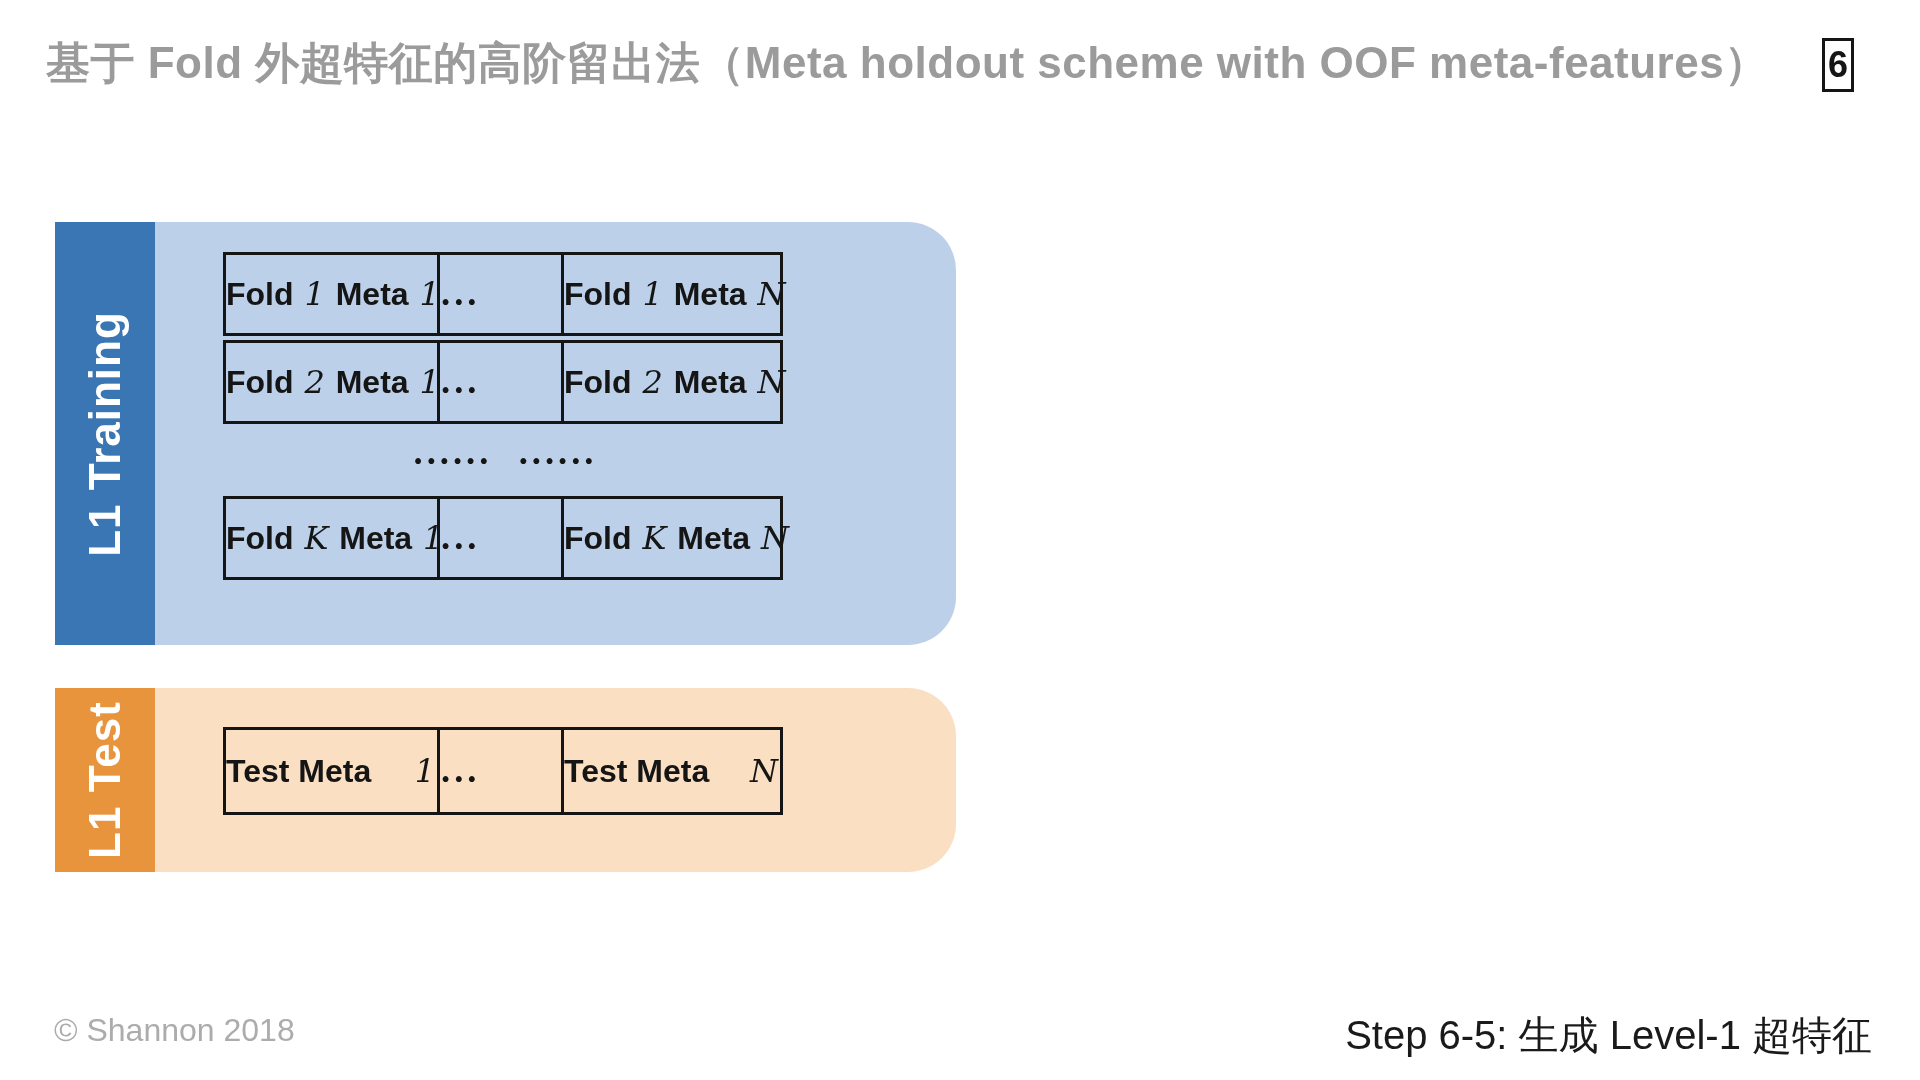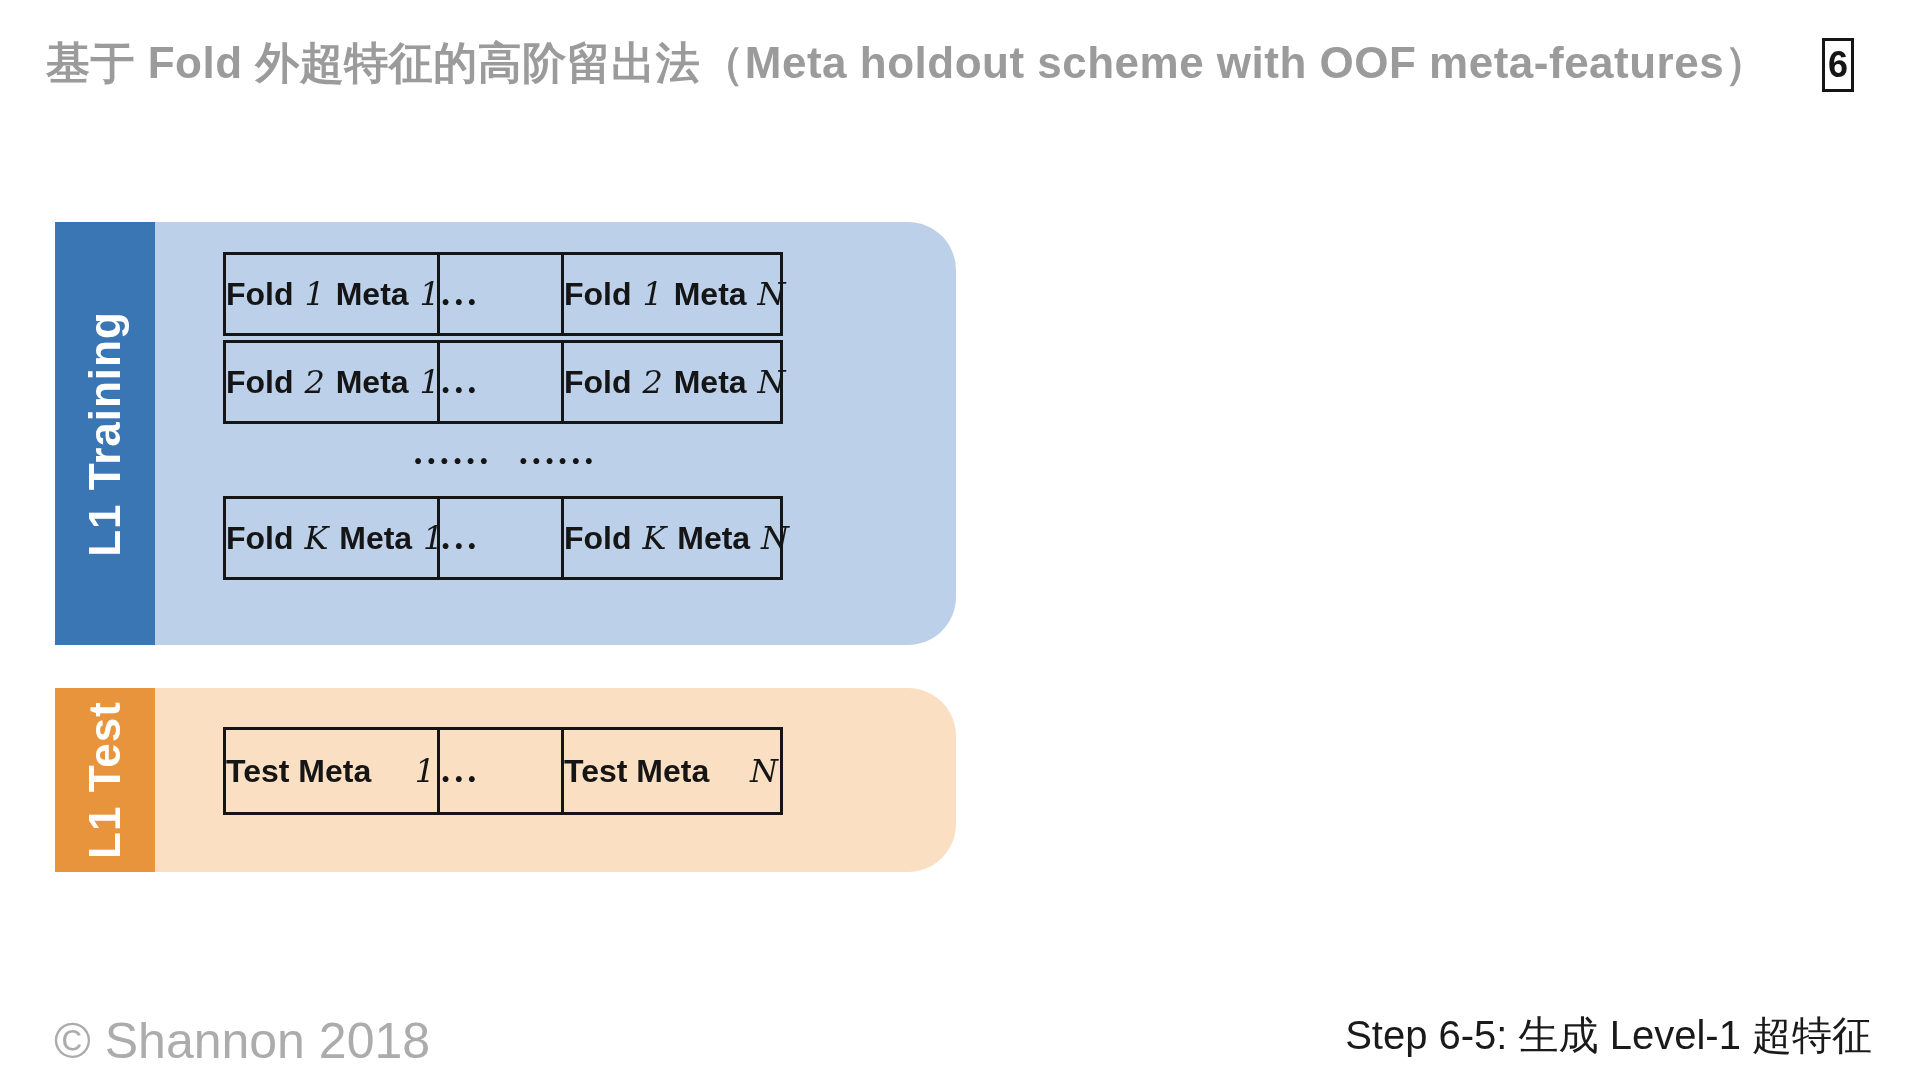--- a/index.html
+++ b/index.html
@@ -66,21 +66,21 @@
   .dots-row {
     position: absolute; left: 223px; top: 424px; width: 563px; height: 58px;
     display: flex; align-items: center; justify-content: center;
     font-family: "DejaVu Serif", "Liberation Serif", serif;
     font-size: 32px; font-weight: bold; color: var(--ink);
     letter-spacing: 2px; white-space: pre;
   }
 
   .footer-left {
     position: absolute; left: 54px; top: 1012px;
-    font-size: 50px; color: var(--footer-gray); white-space: nowrap;
+    font-size: 32px; color: var(--footer-gray); white-space: nowrap;
   }
   .footer-right {
     position: absolute; right: 48px; top: 1008px;
     font-size: 40px; color: #1a1a1a; white-space: nowrap; text-align: right;
   }
 </style>
 </head>
 <body>
 
 <div class="slide">

